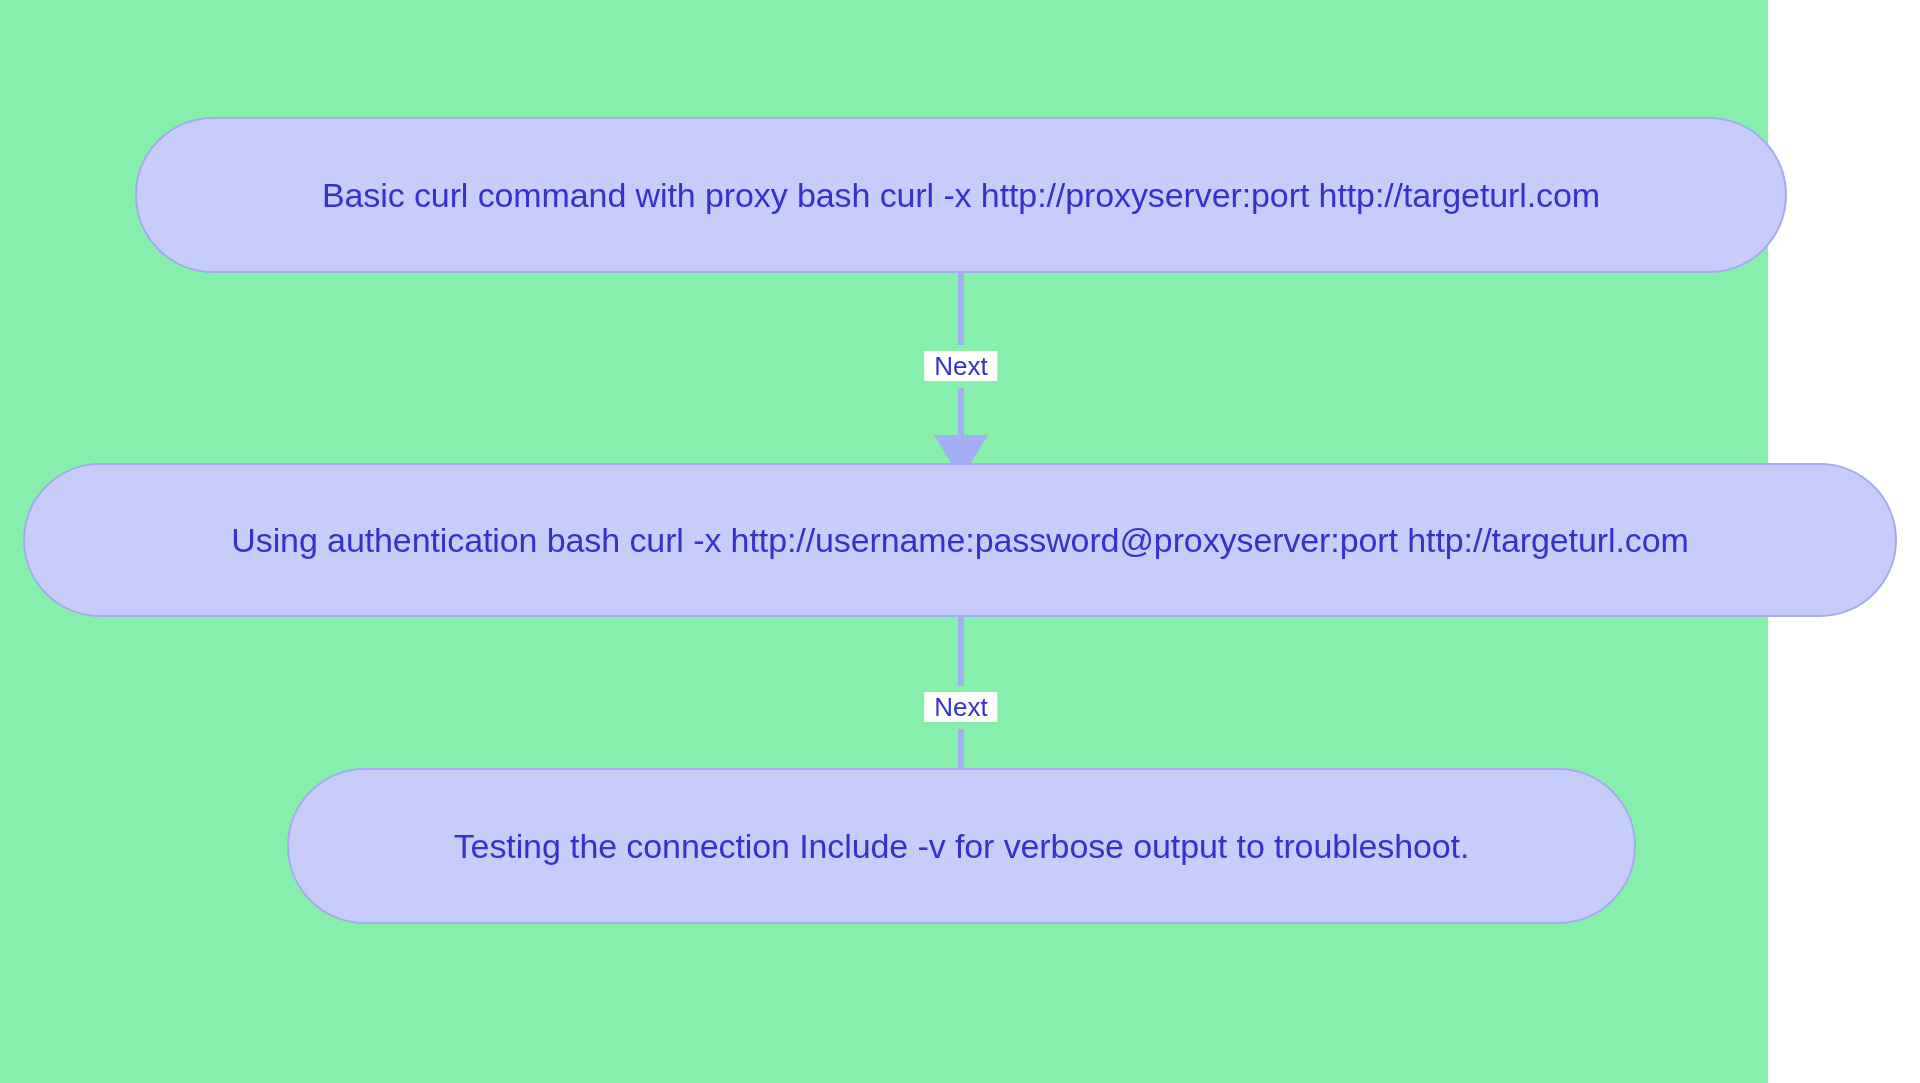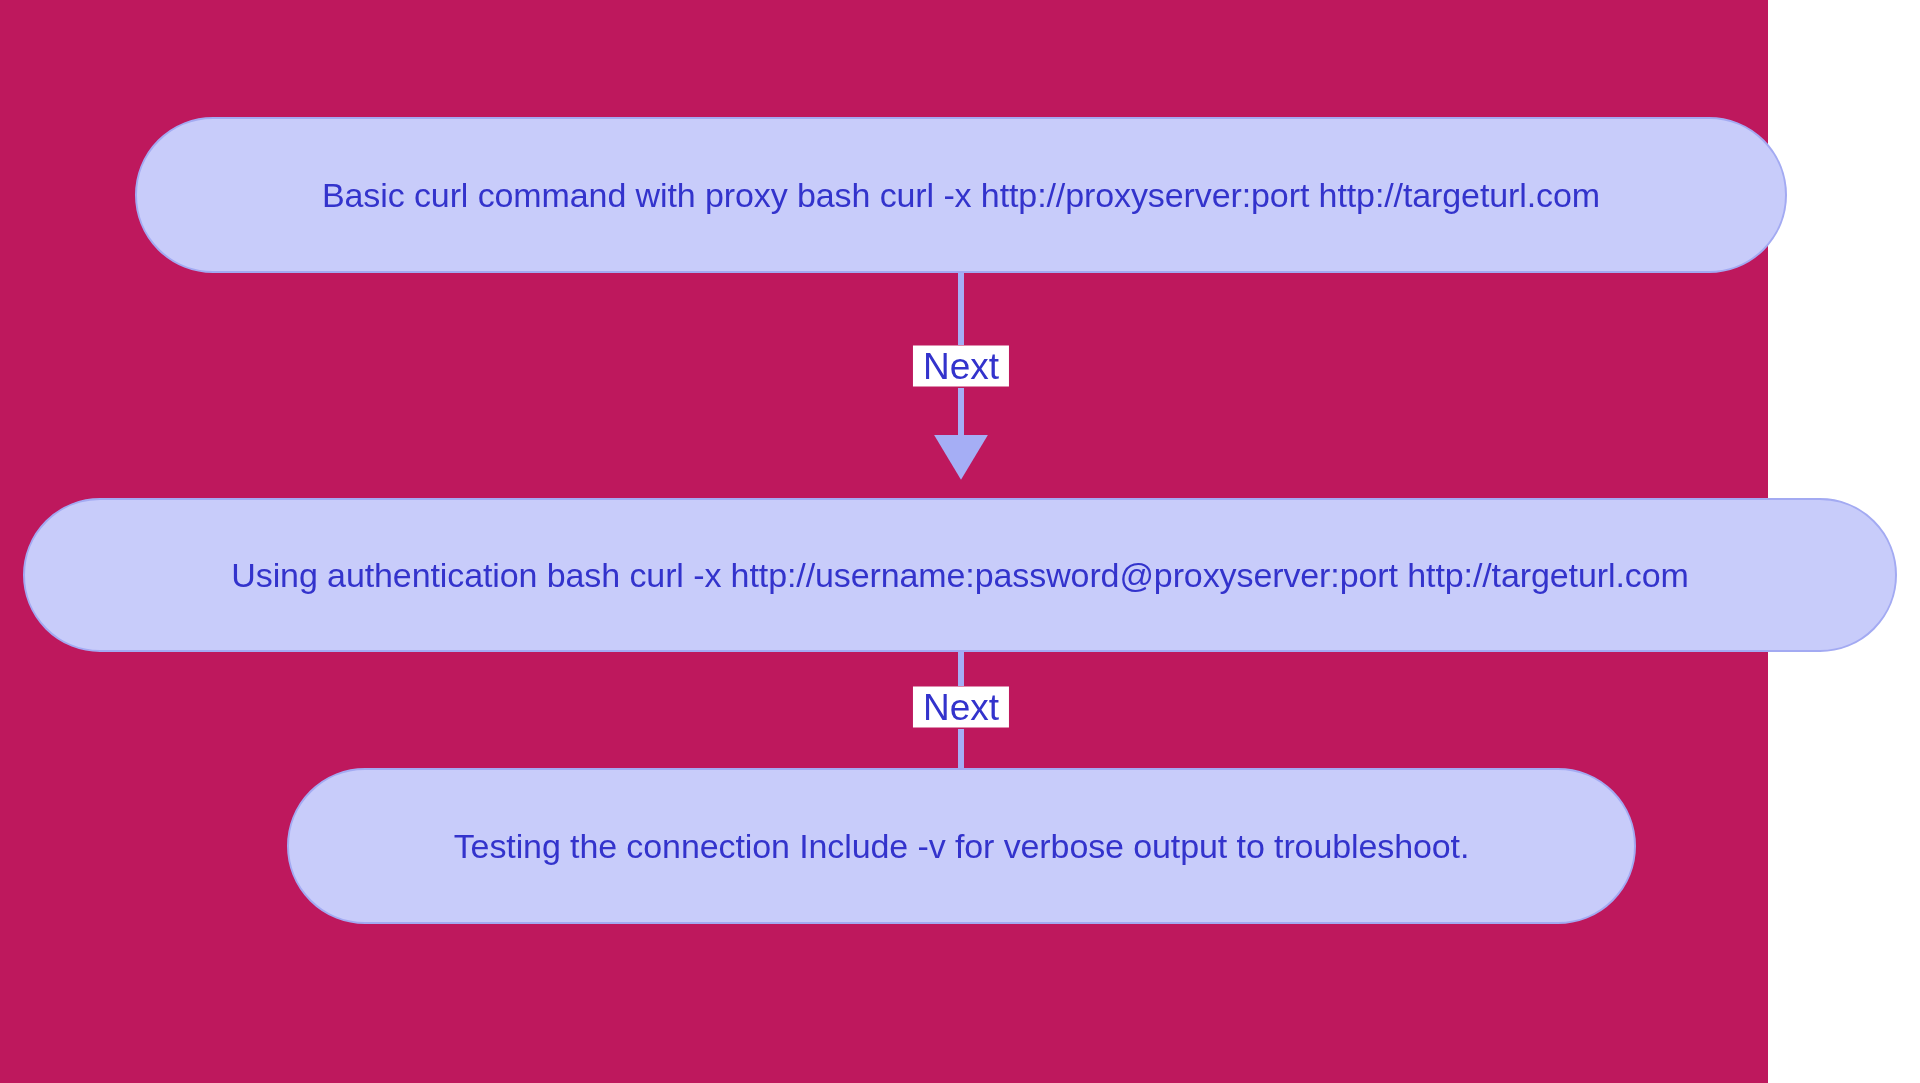--- a/index.html
+++ b/index.html
@@ -11,21 +11,21 @@
   body {
     width: 1920px;
     height: 1083px;
     font-family: "Liberation Sans", sans-serif;
     overflow: hidden;
   }
   #flow-canvas {
     position: relative;
     width: 1768px;
     height: 1083px;
-    background: #be185d;
+    background: #86efac;
   }
   #edge-layer {
     position: absolute;
     left: 0;
     top: 0;
     width: 1920px;
     height: 1083px;
     pointer-events: none;
   }
   .node {
@@ -43,29 +43,29 @@
     color: #3333cc;
     font-family: "Liberation Sans", sans-serif;
     font-size: 34px;
     font-weight: 400;
     line-height: 1.2;
     letter-spacing: -0.1px;
     white-space: nowrap;
     padding: 0 26px;
   }
   #node-1 { left: 135px; top: 117px; width: 1652px; height: 156px; }
-  #node-2 { left: 23px;  top: 463px; width: 1874px; height: 154px; margin-top: 35px; }
+  #node-2 { left: 23px;  top: 463px; width: 1874px; height: 154px; }
   #node-3 { left: 287px; top: 768px; width: 1349px; height: 156px; }
 
   .edge-label {
     position: absolute;
     transform: translate(-50%, -50%);
     color: #3333cc;
     font-family: "Liberation Sans", sans-serif;
-    font-size: 37px;
+    font-size: 26px;
     line-height: 1;
     white-space: nowrap;
     background: #ffffff;
     padding: 2px 10px;
   }
   #edge-label-1 { left: 961px; top: 366px; }
   #edge-label-2 { left: 961px; top: 707px; }
 </style>
 </head>
 <body>

